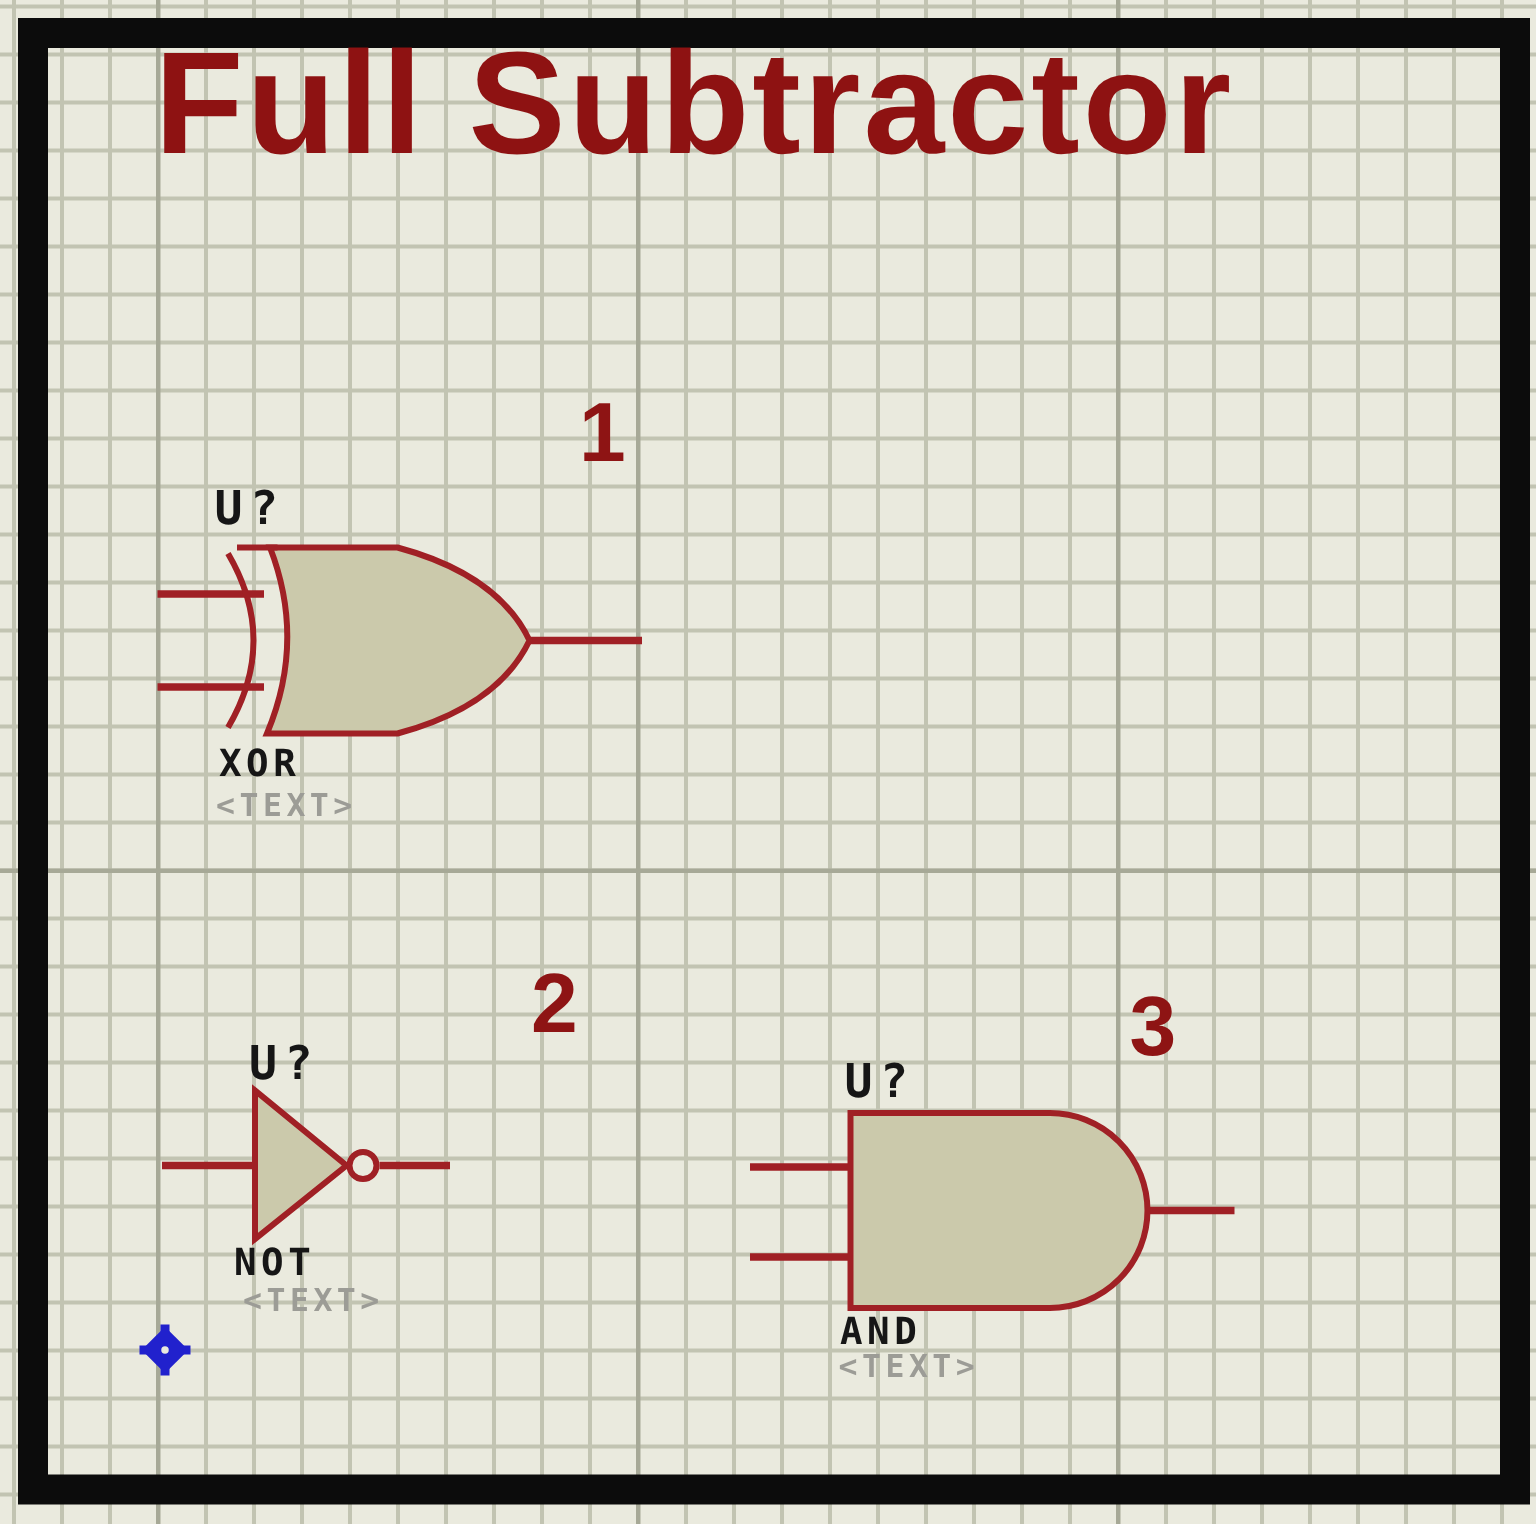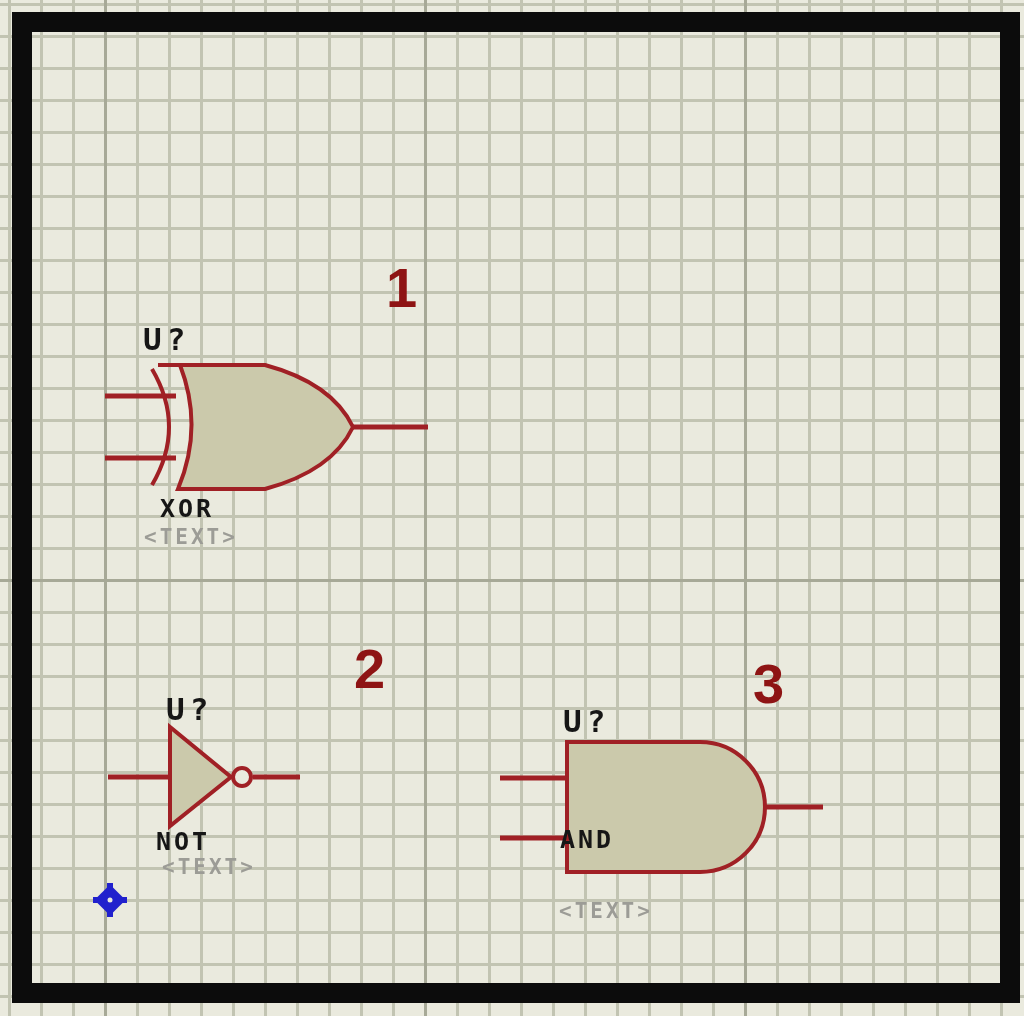--- a/index.html
+++ b/index.html
@@ -56,31 +56,32 @@
 
 <div id="screen">
 
   <div class="grid-major-v" style="left:104px"></div>
   <div class="grid-major-v" style="left:424px"></div>
   <div class="grid-major-v" style="left:744px"></div>
   <div class="grid-major-h" style="top:579px"></div>
 
   <div id="frame"></div>
 
+  <div id="title">Full Subtractor</div>
 
   <svg class="gate-svg" style="left:100px;top:350px" width="335" height="150" viewBox="0 0 335 150">
     <path d="M5 46 H76" class="stroke" stroke-width="5"></path>
     <path d="M5 108 H76" class="stroke" stroke-width="5"></path>
     <path d="M253 77 H328" class="stroke" stroke-width="5"></path>
     <path d="M80 15 L165 15 Q232 33 253 77 Q232 121 165 139 L78 139 Q104 77 80 15 Z" class="body" stroke-width="4"></path>
     <path d="M58 15 H85" class="stroke" stroke-width="4"></path>
     <path d="M52 19 Q86 77 52 135" class="stroke" stroke-width="4"></path>
   </svg>
   <div class="ref-label" style="left:143px;top:324px">U?</div>
-  <div class="type-label" style="left:160px;top:496px">XOR</div>
+  <div class="type-label" style="left:146px;top:496px">XOR</div>
   <div class="placeholder-label" style="left:144px;top:526px">&lt;TEXT&gt;</div>
   <div class="gate-number" style="left:386px;top:264px">1</div>
 
   <svg class="gate-svg" style="left:100px;top:720px" width="210" height="115" viewBox="0 0 210 115">
     <path d="M8 57 H70" class="stroke" stroke-width="5"></path>
     <path d="M153 57 H200" class="stroke" stroke-width="5"></path>
     <path d="M70 7 L70 106 L131 57 Z" class="body" stroke-width="4"></path>
     <circle cx="142" cy="57" r="9" fill="#eaeade" stroke="#a02025" stroke-width="4"></circle>
   </svg>
   <div class="ref-label" style="left:166px;top:694px">U?</div>
@@ -88,21 +89,21 @@
   <div class="placeholder-label" style="left:162px;top:856px">&lt;TEXT&gt;</div>
   <div class="gate-number" style="left:354px;top:645px">2</div>
 
   <svg class="gate-svg" style="left:490px;top:735px" width="340" height="145" viewBox="0 0 340 145">
     <path d="M10 43 H77" class="stroke" stroke-width="5"></path>
     <path d="M10 103 H77" class="stroke" stroke-width="5"></path>
     <path d="M273 72 H333" class="stroke" stroke-width="5"></path>
     <path d="M77 7 H210 A65 65 0 0 1 210 137 H77 Z" class="body" stroke-width="4"></path>
   </svg>
   <div class="ref-label" style="left:563px;top:706px">U?</div>
-  <div class="type-label" style="left:560px;top:827px">AND</div>
+  <div class="type-label" style="left:560px;top:875px">AND</div>
   <div class="placeholder-label" style="left:559px;top:900px">&lt;TEXT&gt;</div>
   <div class="gate-number" style="left:753px;top:660px">3</div>
 
   <svg class="gate-svg" style="left:92px;top:882px" width="36" height="36" viewBox="0 0 36 36">
     <rect x="1" y="15" width="34" height="6" fill="#2121cd"></rect>
     <rect x="15" y="1" width="6" height="34" fill="#2121cd"></rect>
     <rect x="7" y="7" width="22" height="22" fill="#2121cd" transform="rotate(45 18 18)"></rect>
     <circle cx="18" cy="18" r="2.5" fill="#eaeade"></circle>
   </svg>
 

